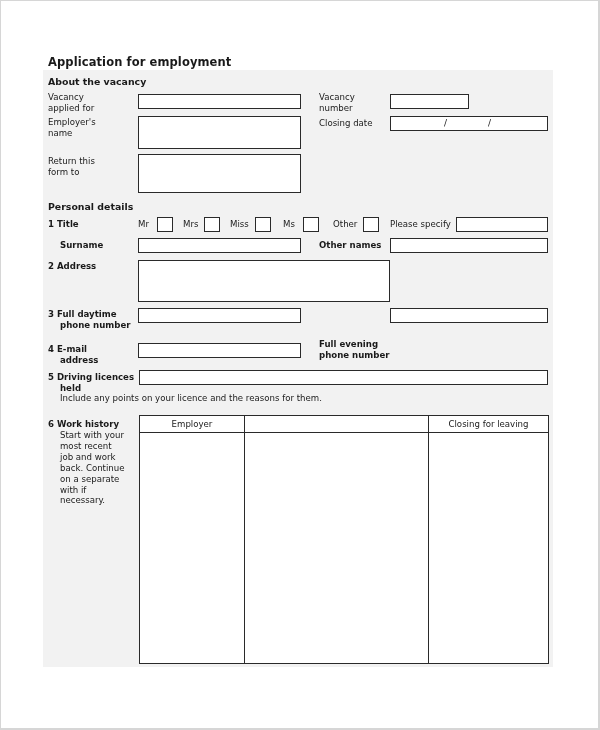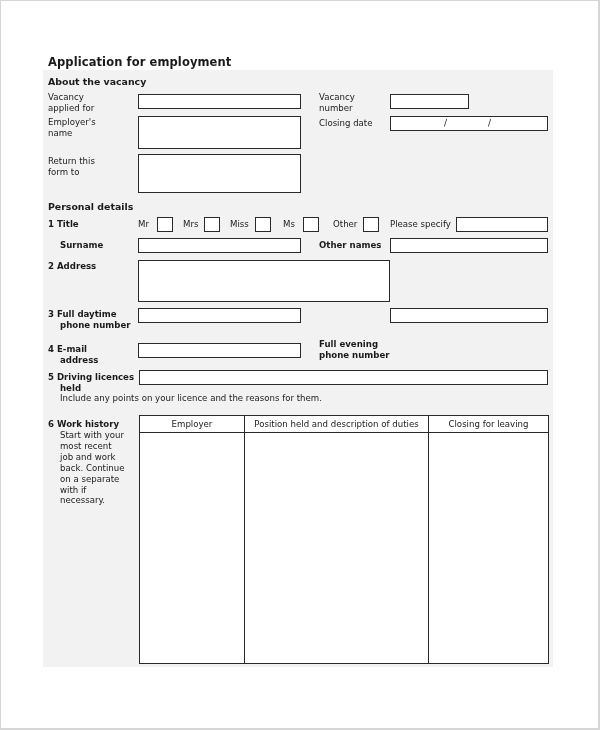--- a/index.html
+++ b/index.html
@@ -139,18 +139,17 @@
   <div>on a separate</div>
   <div>with if</div>
   <div>necessary.</div>
 </div>
 
 <div class="tbl">
   <div class="row-line"></div>
   <div class="col-line" style="left:104px;"></div>
   <div class="col-line" style="left:288px;"></div>
   <div class="th" style="left:0; width:104px;">Employer</div>
-  <div class="th" style="left:105px; width:183px;">Position held and description of duties</div>
   <div class="th" style="left:289px; width:119px;">Closing for leaving</div>
   <div style="position:absolute; left:0; top:18px; width:104px; bottom:0;"></div>
   <div style="position:absolute; left:106px; top:18px; width:182px; bottom:0;"></div>
   <div style="position:absolute; left:290px; top:18px; right:0; bottom:0;"></div>
 </div>
 
 </body></html>

